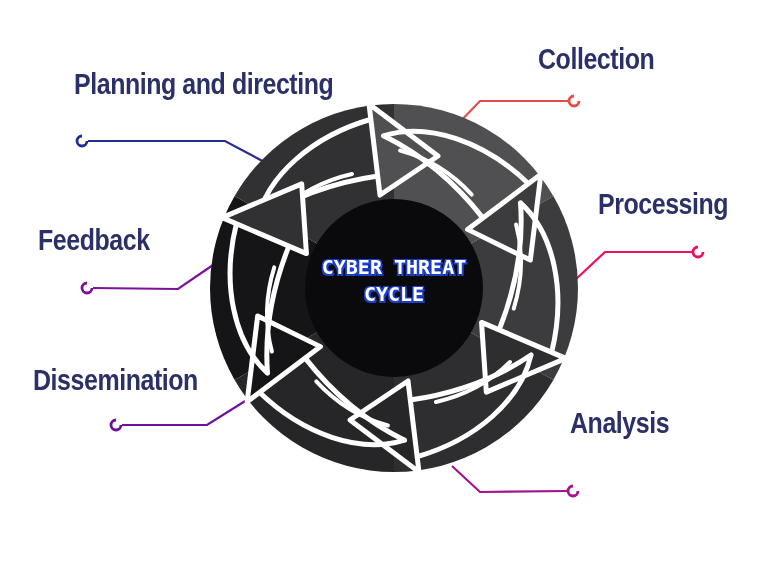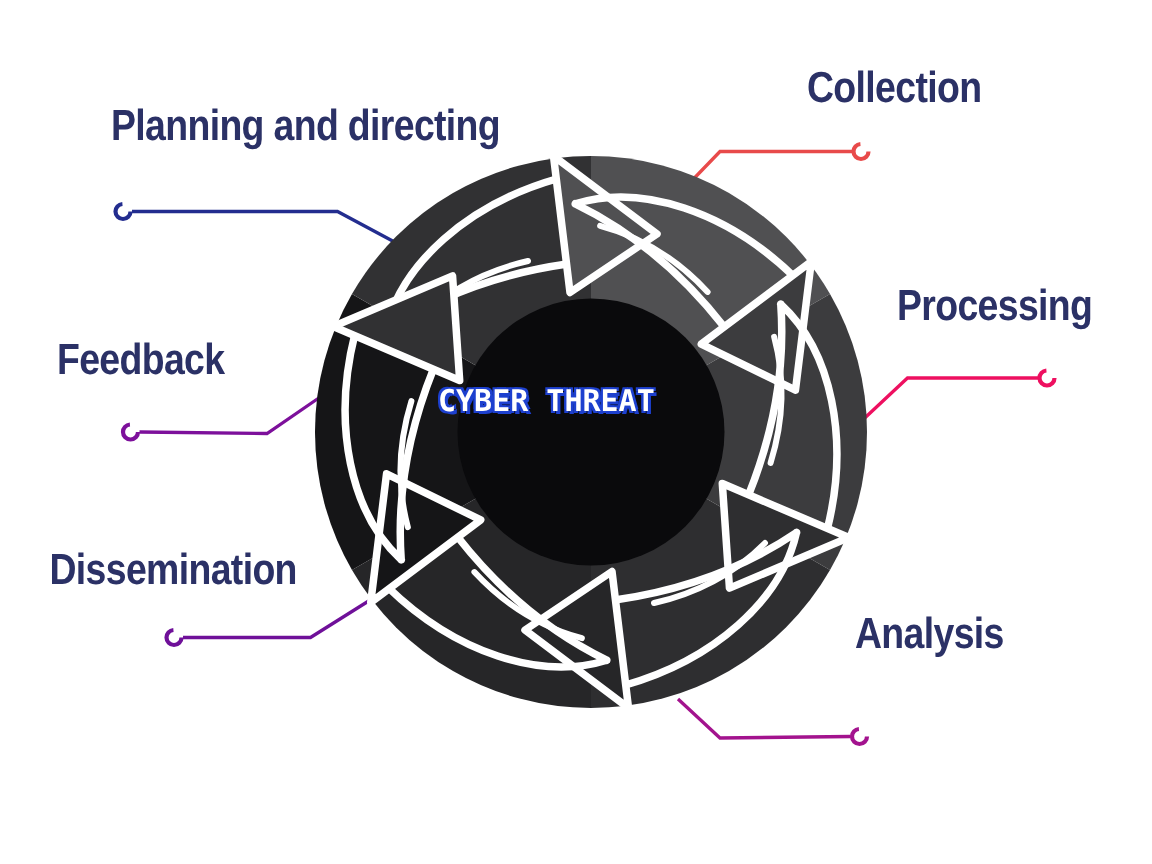--- a/index.html
+++ b/index.html
@@ -7,21 +7,21 @@
     position:relative;width:768px;height:576px;overflow:hidden;
     background:#ffffff;font-family:"Liberation Sans",sans-serif;padding-left:22px;
   }
   svg.layer{position:absolute;left:0;top:0;}
   .label{
     position:absolute;font-weight:bold;font-size:29px;line-height:1;
     letter-spacing:-0.5px;white-space:nowrap;
     transform:scaleX(0.86);transform-origin:left top;
   }
   .title{
-    position:absolute;left:292px;top:254px;width:204px;
+    position:absolute;left:292px;top:254px;width:204px;text-align:center;
     font-family:"DejaVu Sans Mono","Liberation Mono",monospace;
     font-weight:bold;font-size:20px;line-height:27px;letter-spacing:0;
   }
   .title div{white-space:nowrap;}
 </style>
 </head>
 <body>
 
 <div class="canvas" style="background: rgb(255, 255, 255);">
   <svg class="layer" id="wheel-svg" width="768" height="576" viewBox="0 0 768 576">
@@ -80,14 +80,15 @@
       <div class="label" style="left: 538px; top: 45px; color: rgb(43, 49, 102);">Collection</div>
       <div class="label" style="left: 598px; top: 190px; color: rgb(43, 49, 102);">Processing</div>
       <div class="label" style="left: 570px; top: 409px; color: rgb(43, 49, 102);">Analysis</div>
       <div class="label" style="left: 33px; top: 366px; color: rgb(43, 49, 102);">Dissemination</div>
       <div class="label" style="left: 38px; top: 226px; color: rgb(43, 49, 102);">Feedback</div>
       <div class="label" style="left: 74px; top: 70px; color: rgb(43, 49, 102);">Planning and directing</div>
     </div>
 
   <div class="title" style="color: rgb(255, 255, 255); text-shadow: rgb(29, 64, 207) 2px 2px 0px, rgb(29, 64, 207) -1.5px -1.5px 0px, rgb(29, 64, 207) 1.5px -1.5px 0px, rgb(29, 64, 207) -1.5px 1.5px 0px;">
     <div>CYBER THREAT</div>
+    <div>CYCLE</div>
   </div>
 </div>
 
 </body></html>

